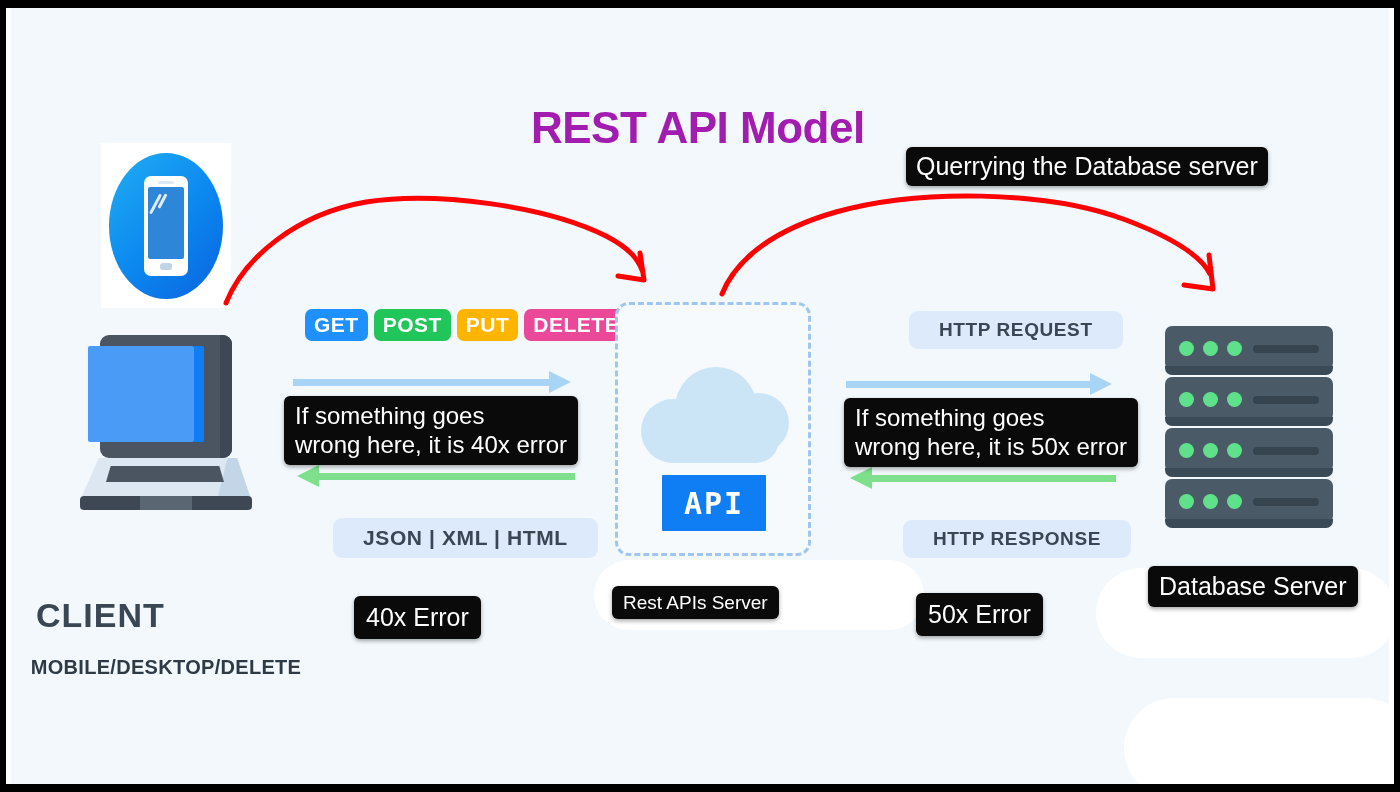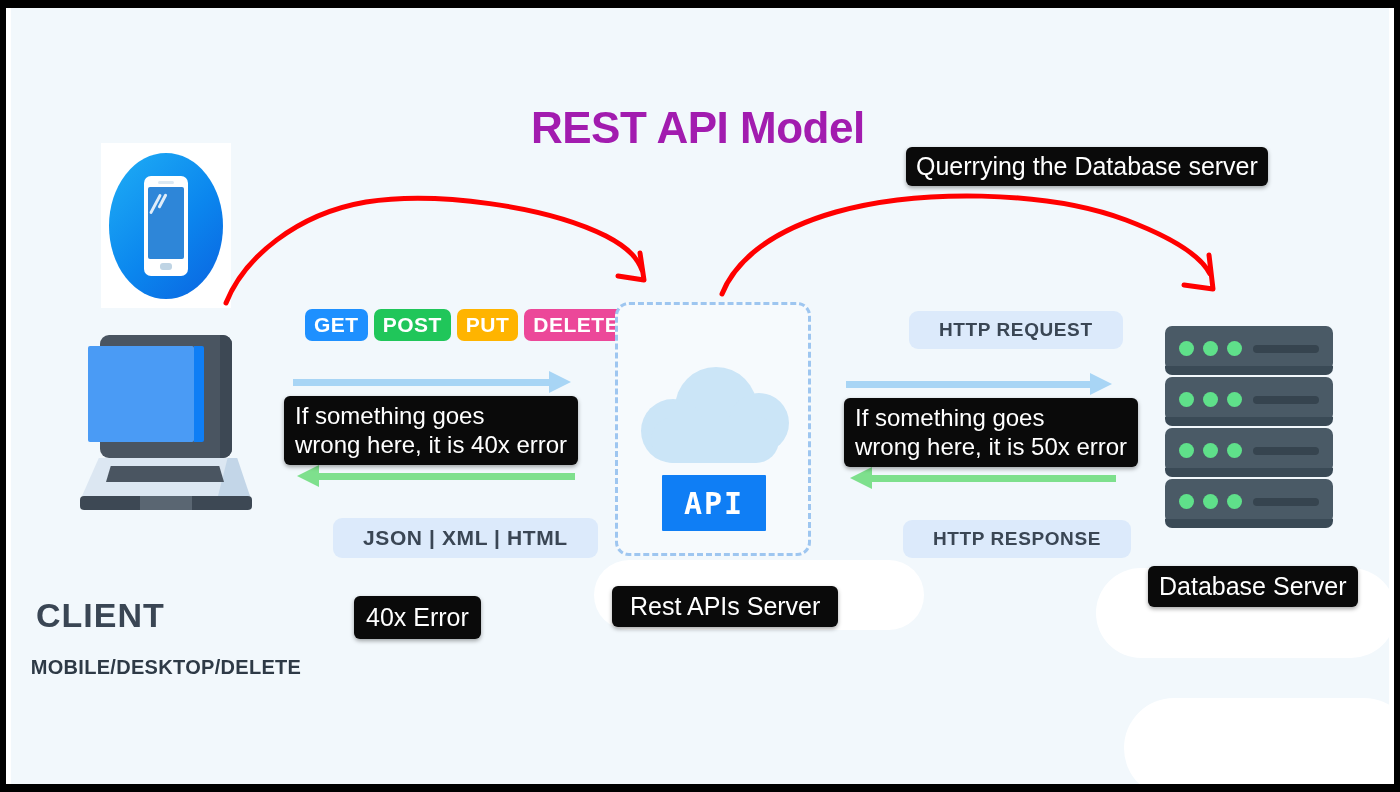--- a/index.html
+++ b/index.html
@@ -42,21 +42,21 @@
     position:absolute;background:#0A0A0A;color:#FFFFFF;
     border-radius:6px;padding:4px 10px;
     font-size:24px;line-height:1.22;white-space:pre;
     box-shadow:0 2px 4px rgba(0,0,0,.35);
   }
   .lbl-hit{left:332px;top:157px;font-size:25px;}
   .lbl-query{left:900px;top:139px;font-size:25px;}
   .lbl-40x-note{left:278px;top:388px;font-size:24px;padding:5px 11px;}
   .lbl-50x-note{left:838px;top:390px;font-size:24px;padding:5px 11px;}
   .lbl-40x{left:348px;top:588px;font-size:25px;padding:6px 12px;}
-  .lbl-restapis{left:606px;top:578px;font-size:25px;padding:5px 18px;}
+  .lbl-restapis{left:606px;top:578px;font-size:19px;padding:5px 11px;}
   .lbl-50x{left:910px;top:585px;font-size:25px;padding:6px 12px;}
   .lbl-db{left:1142px;top:558px;font-size:25px;padding:5px 11px;}
 
   
   .phone-tile{
     position:absolute;left:95px;top:135px;width:130px;height:165px;background:#FFFFFF;
   }
   .phone-oval{
     position:absolute;left:8px;top:10px;width:114px;height:146px;border-radius:50%;
     background:linear-gradient(135deg,#1FAEF5 0%,#0B86EE 55%,#0A63E0 100%);
@@ -280,16 +280,17 @@
       <path d="M1178,277 L1207,281 L1203,247" fill="none" stroke="#FF0000" stroke-width="5" stroke-linecap="round" stroke-linejoin="round"></path>
     </svg>
 
     <div class="blk lbl-query">Querrying the Database server</div>
     <div class="blk lbl-40x-note">If something goes
 wrong here, it is 40x error</div>
     <div class="blk lbl-50x-note">If something goes
 wrong here, it is 50x error</div>
     <div class="blk lbl-40x">40x Error</div>
     <div class="blk lbl-restapis">Rest APIs Server</div>
+    <div class="blk lbl-50x">50x Error</div>
     <div class="blk lbl-db">Database Server</div>
 
   </div>
 </div>
 
 </body></html>

